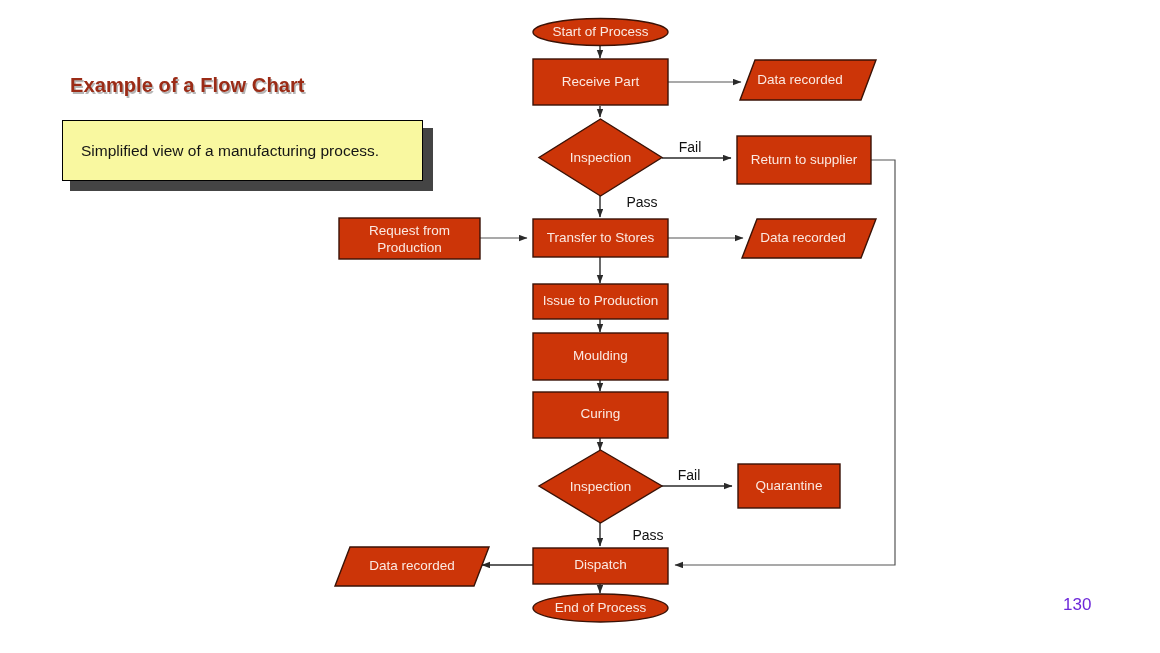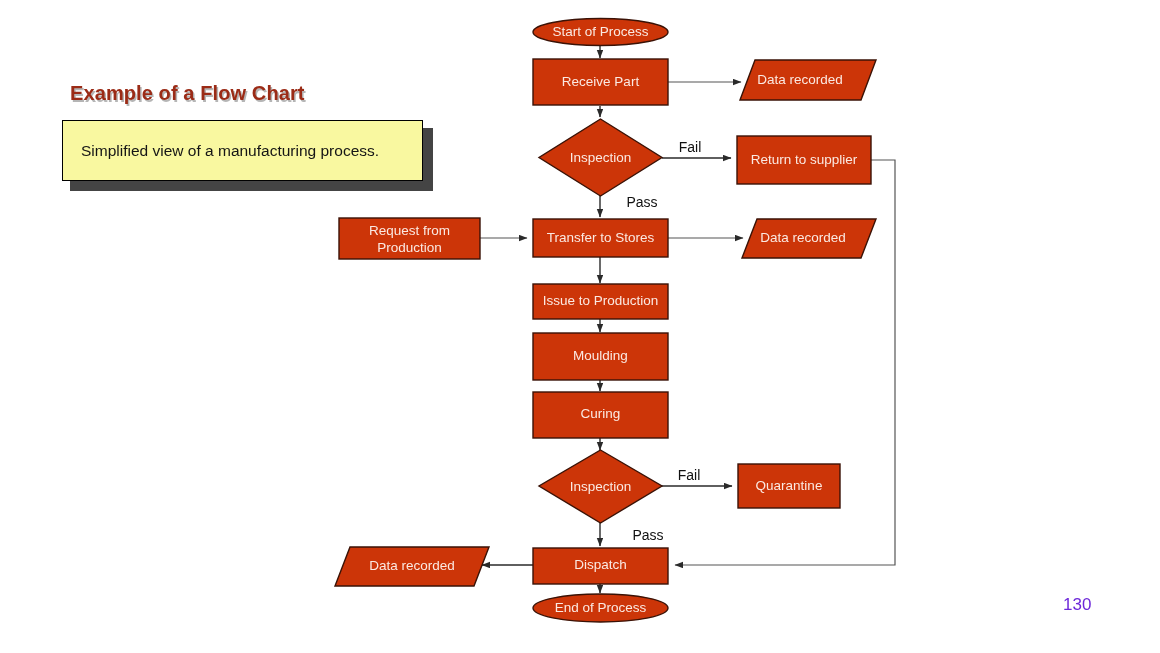--- a/index.html
+++ b/index.html
@@ -17,21 +17,21 @@
   #slide {
     position: absolute;
     left: 0; top: 0;
     width: 1160px;
     height: 653px;
     background: #ffffff;
   }
   .slide-title {
     position: absolute;
     left: 70px;
-    top: 82px;
+    top: 74px;
     font-family: "Liberation Sans", sans-serif;
     font-size: 20px;
     font-weight: bold;
     color: #9B2B16;
     letter-spacing: 0.1px;
     text-shadow: 1.5px 1.5px 0 rgba(120,120,120,0.55);
     white-space: nowrap;
   }
   .callout-shadow {
     position: absolute;

